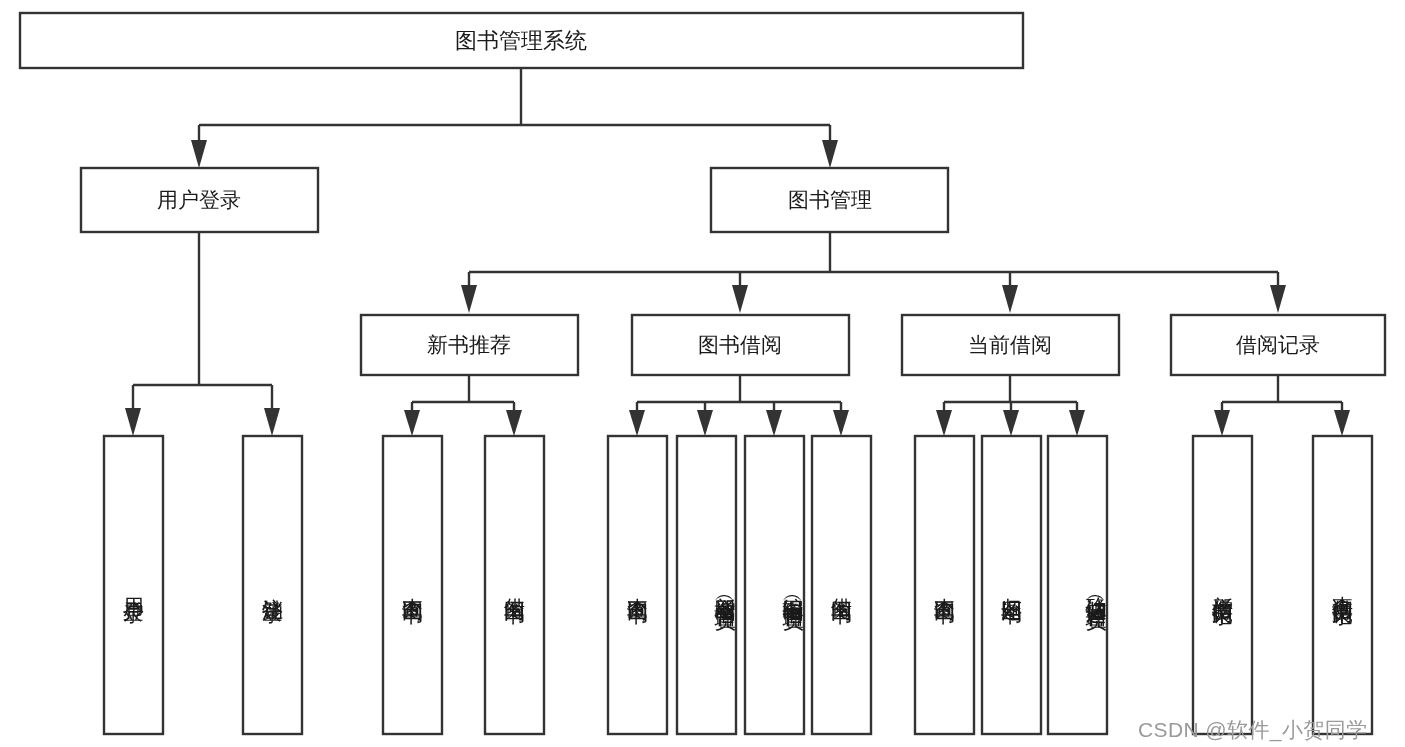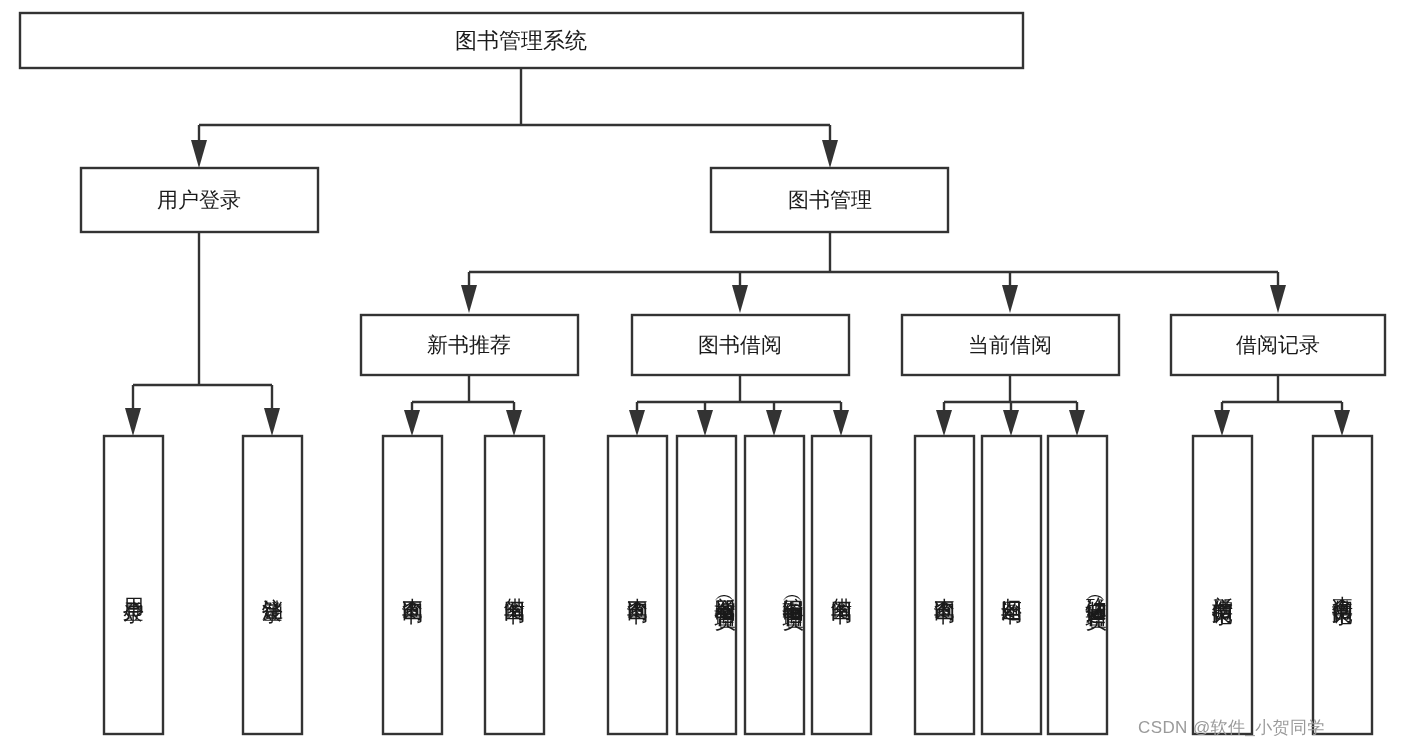--- a/index.html
+++ b/index.html
@@ -70,21 +70,21 @@
     white-space: nowrap;
   }
   .vlabel.centered {
     align-items: center;
   }
   .watermark {
     position: absolute;
     left: 1138px;
     top: 716px;
     font-family: "Liberation Sans", "DejaVu Sans", sans-serif;
-    font-size: 17px;
+    font-size: 21px;
     color: #9a9a9a;
     white-space: nowrap;
     letter-spacing: 0.4px;
   }
 </style>
 </head>
 <body>
 
 <div id="diagram-root">
 

